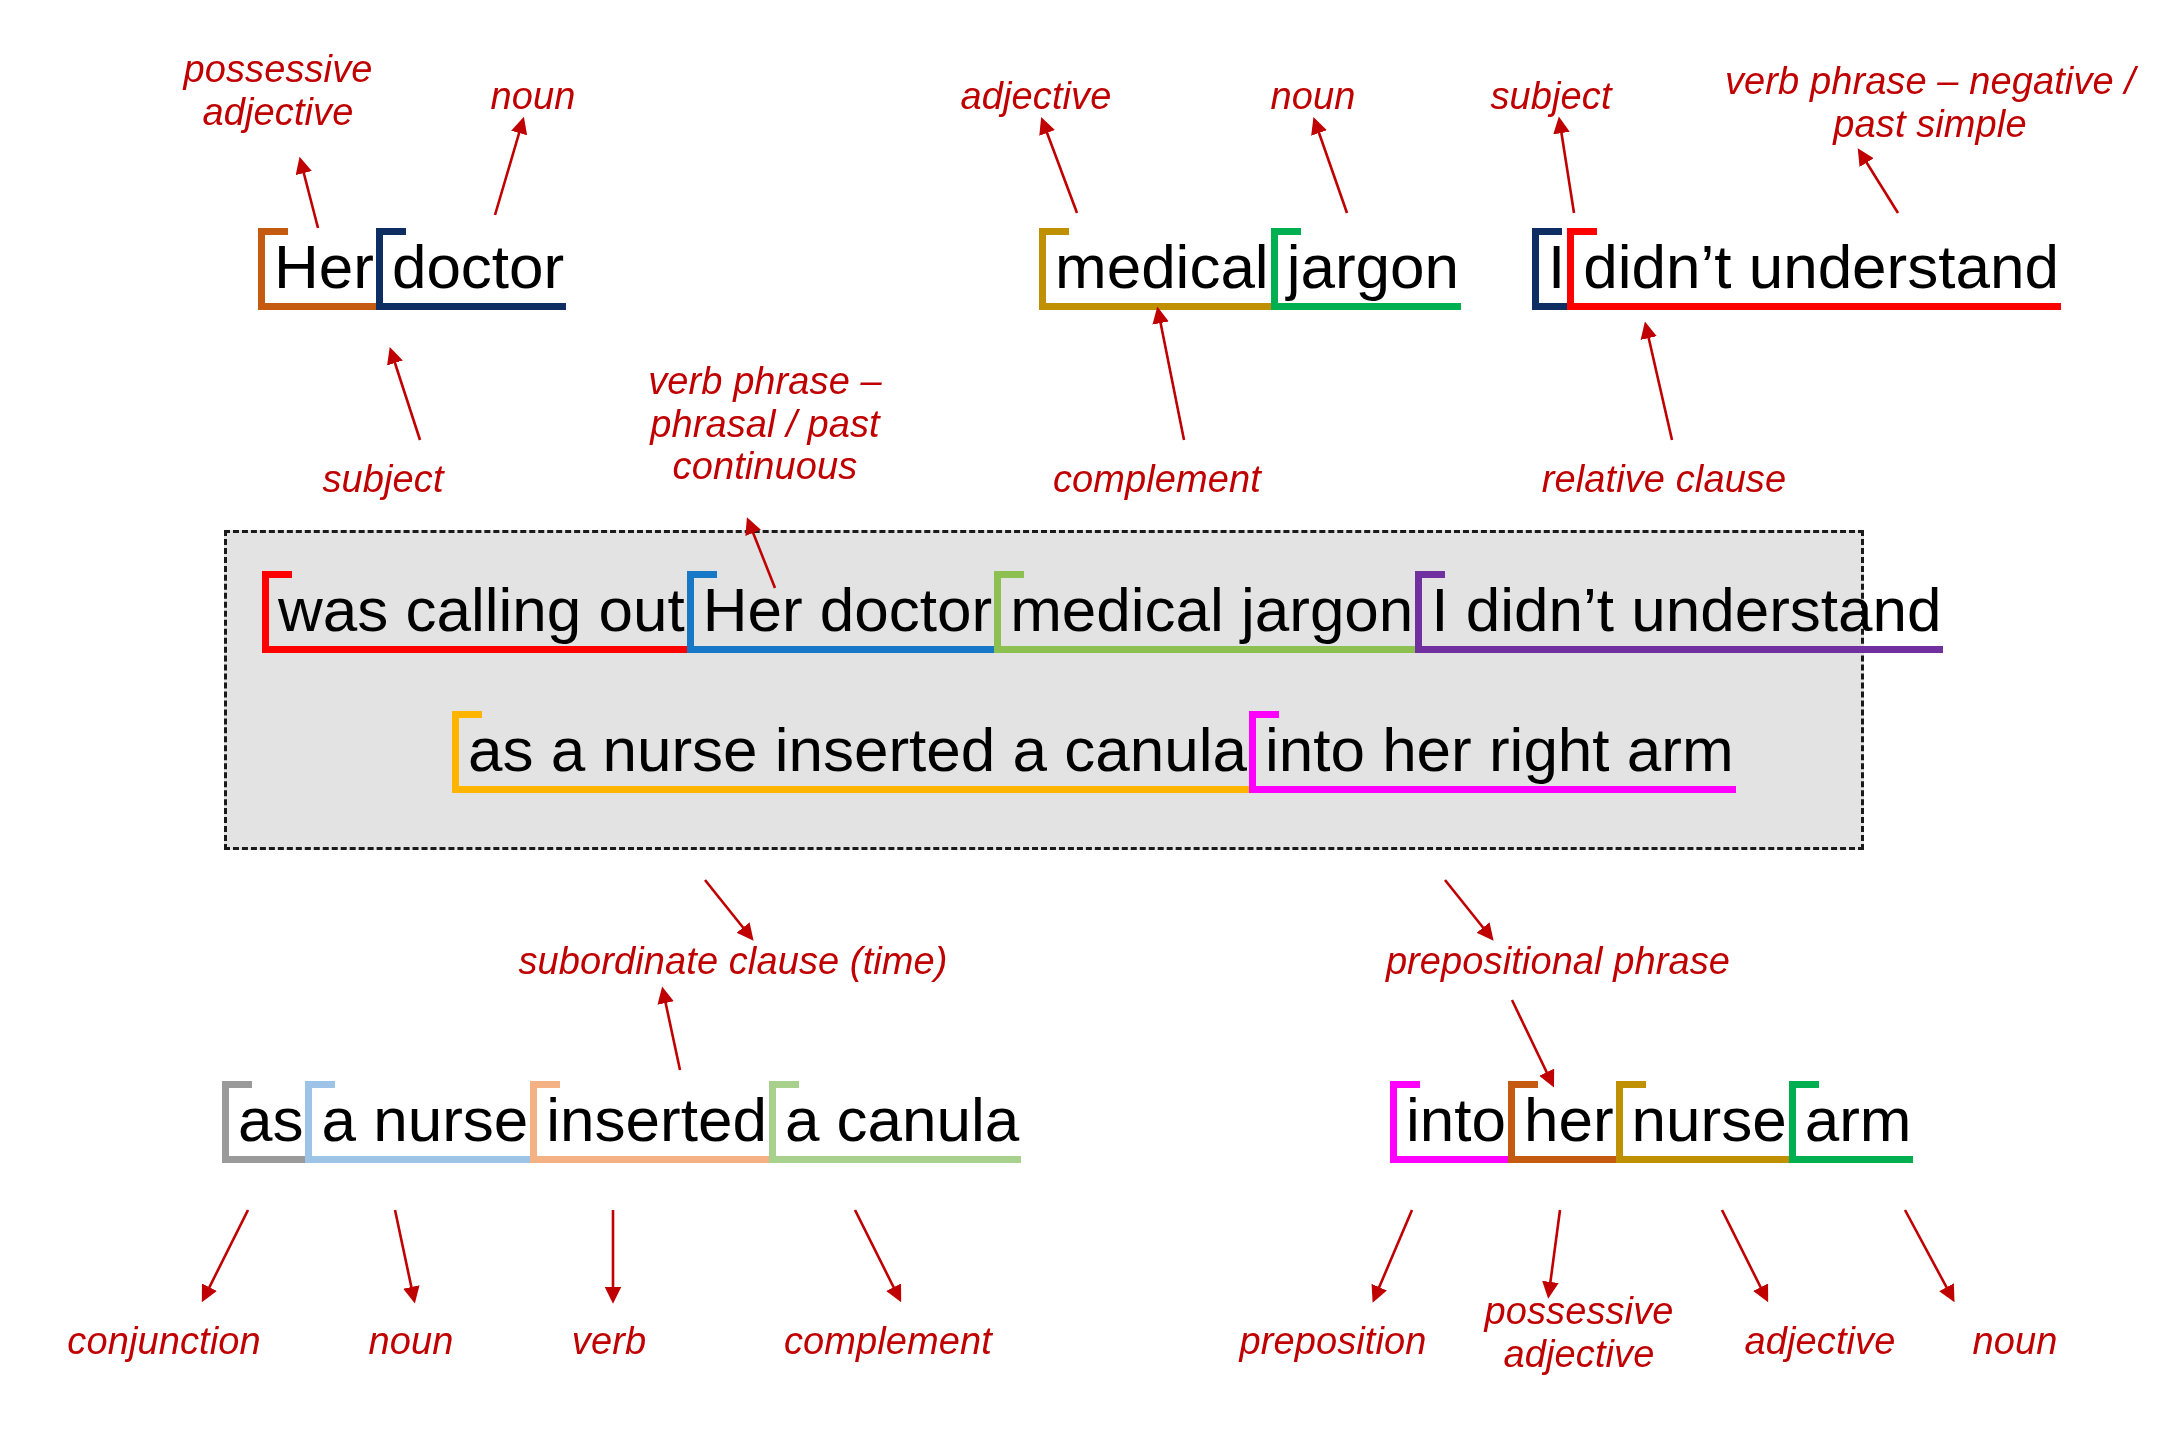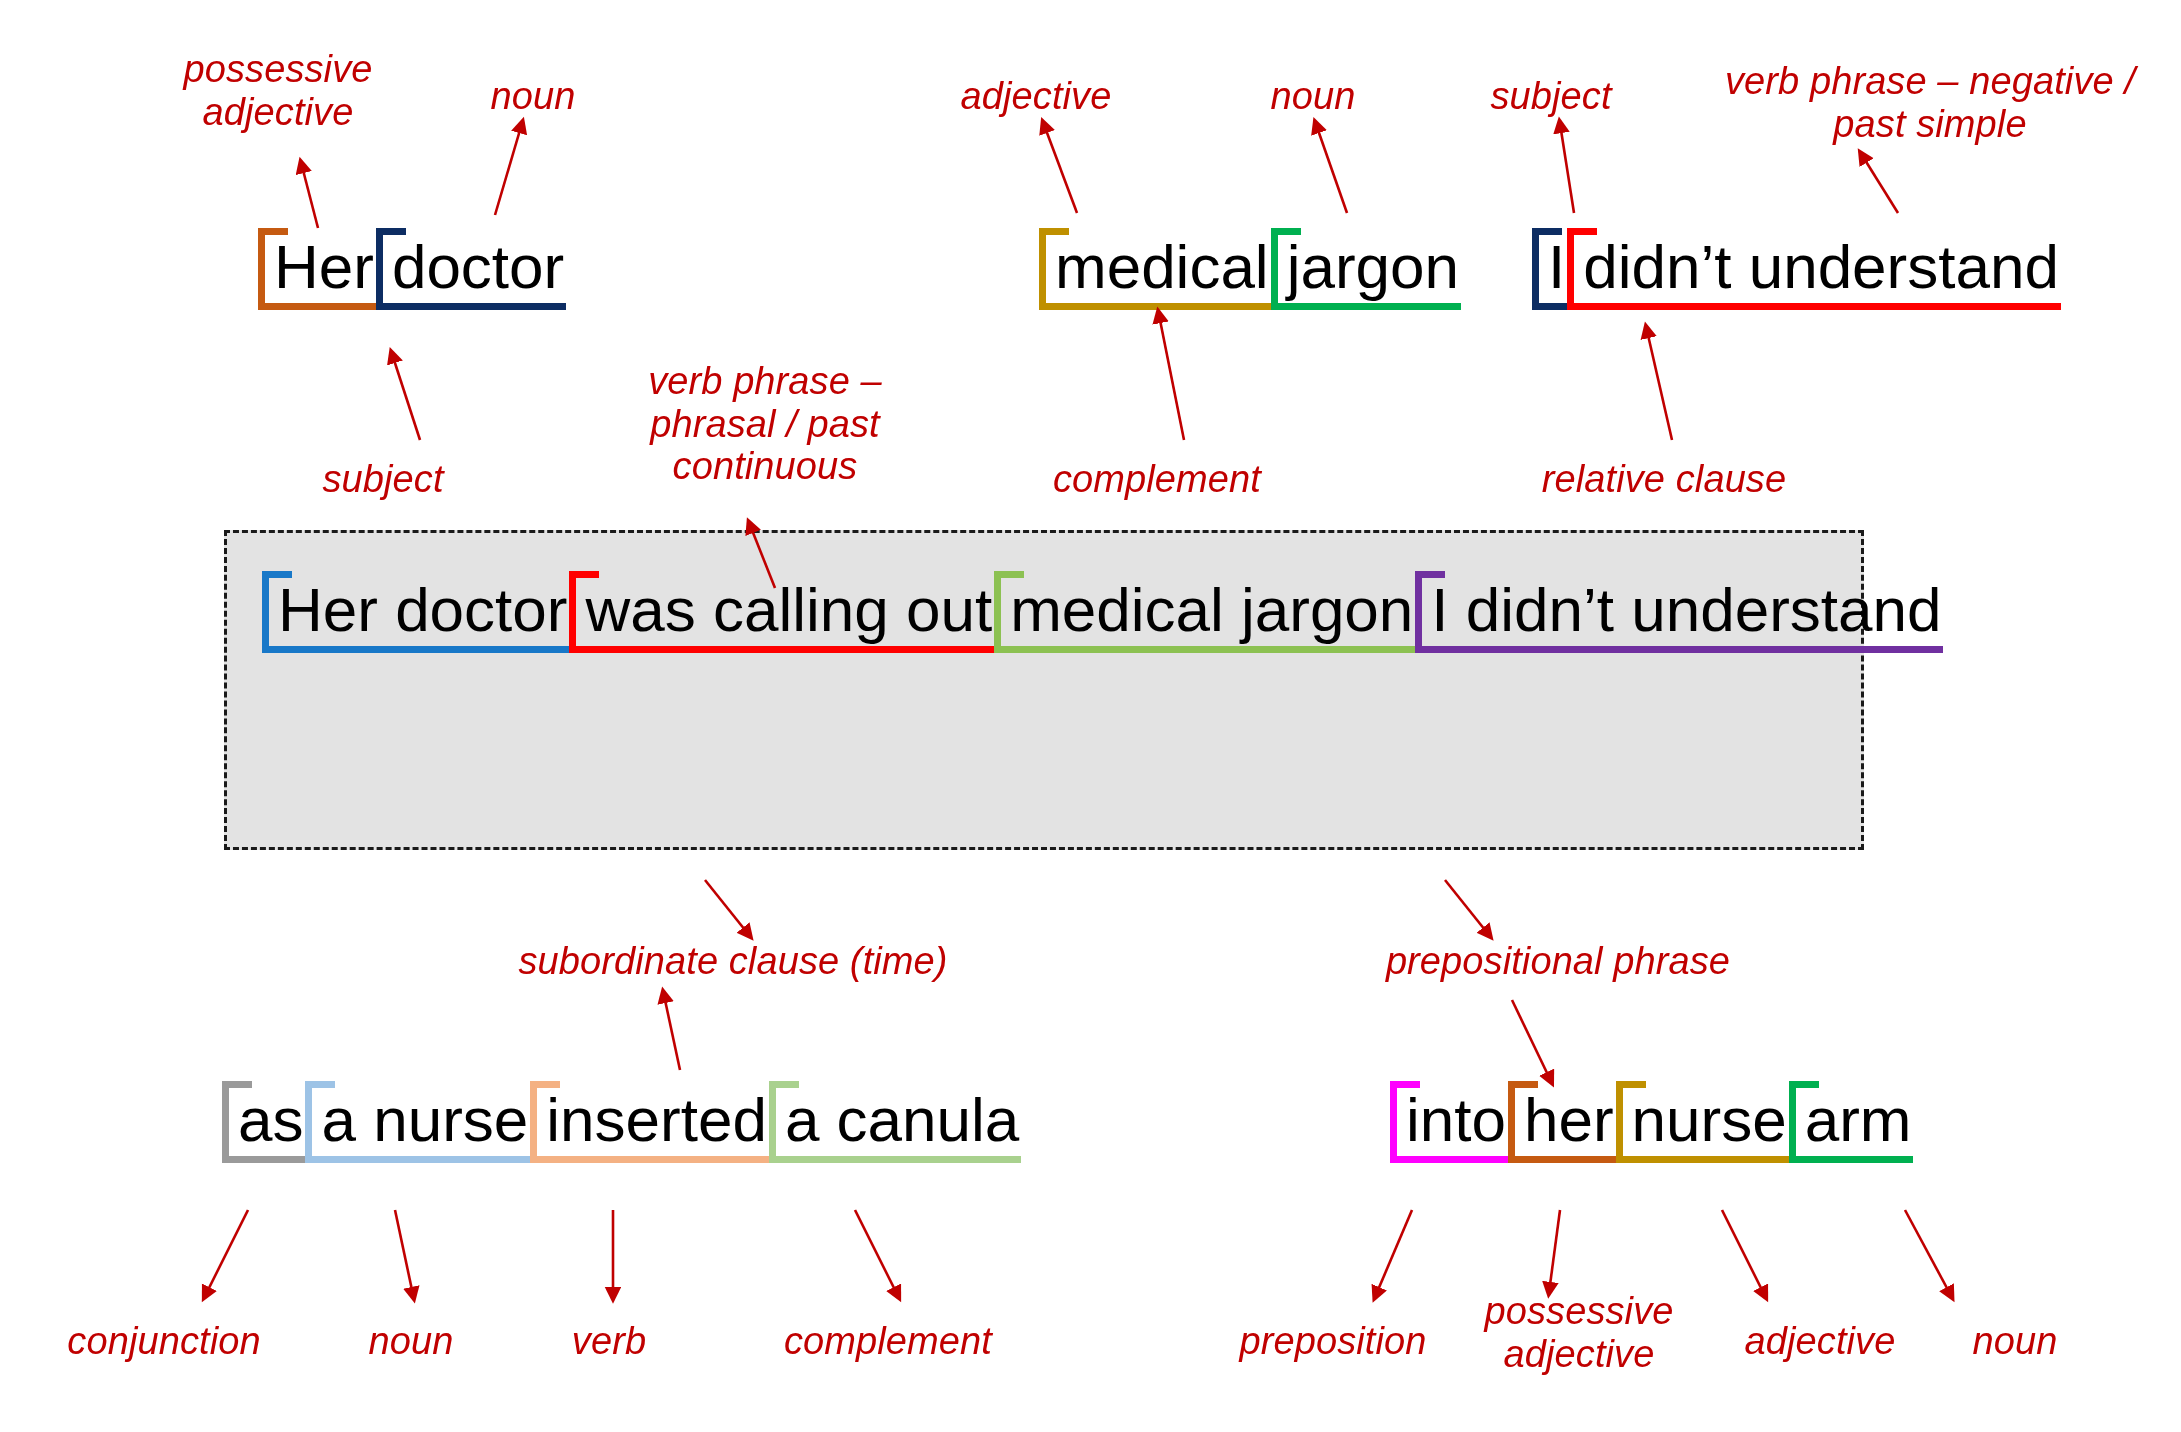--- a/index.html
+++ b/index.html
@@ -131,45 +131,59 @@
 continuous</div>
 
   <div class="anno" style="left:1157px;top:458px;width:340px;">complement</div>
 
   <div class="anno" style="left:1664px;top:458px;width:400px;">relative clause</div>
 
   <div class="mainbox" style="left:224px;top:530px;width:1640px;height:320px;"></div>
 
   <div class="row" style="left:262px;top:565px;">
     <div class="chunk">
+      <span class="bk-t" style="background:#ff0000"></span>
+      <span class="bk-v" style="background:#ff0000"></span>
+      <span class="bk-b" style="background:#ff0000"></span>
+      <span class="txt">was calling out</span>
+    </div>
+    <div class="chunk">
       <span class="bk-t" style="background:#1878c8"></span>
       <span class="bk-v" style="background:#1878c8"></span>
       <span class="bk-b" style="background:#1878c8"></span>
       <span class="txt">Her doctor</span>
     </div>
     <div class="chunk">
-      <span class="bk-t" style="background:#ff0000"></span>
-      <span class="bk-v" style="background:#ff0000"></span>
-      <span class="bk-b" style="background:#ff0000"></span>
-      <span class="txt">was calling out</span>
-    </div>
-    <div class="chunk">
       <span class="bk-t" style="background:#8cc152"></span>
       <span class="bk-v" style="background:#8cc152"></span>
       <span class="bk-b" style="background:#8cc152"></span>
       <span class="txt">medical jargon</span>
     </div>
     <div class="chunk">
       <span class="bk-t" style="background:#7030a0"></span>
       <span class="bk-v" style="background:#7030a0"></span>
       <span class="bk-b" style="background:#7030a0"></span>
       <span class="txt">I didn’t understand</span>
     </div>
   </div>
 
+  <div class="row" style="left:452px;top:705px;">
+    <div class="chunk">
+      <span class="bk-t" style="background:#ffb400"></span>
+      <span class="bk-v" style="background:#ffb400"></span>
+      <span class="bk-b" style="background:#ffb400"></span>
+      <span class="txt">as a nurse inserted a canula</span>
+    </div>
+    <div class="chunk">
+      <span class="bk-t" style="background:#ff00ff"></span>
+      <span class="bk-v" style="background:#ff00ff"></span>
+      <span class="bk-b" style="background:#ff00ff"></span>
+      <span class="txt">into her right arm</span>
+    </div>
+  </div>
 
   <div class="anno" style="left:733px;top:940px;width:620px;">subordinate clause (time)</div>
 
   <div class="anno" style="left:1558px;top:940px;width:560px;">prepositional phrase</div>
 
   <div class="row" style="left:222px;top:1075px;">
     <div class="chunk">
       <span class="bk-t" style="background:#9a9a9a"></span>
       <span class="bk-v" style="background:#9a9a9a"></span>
       <span class="bk-b" style="background:#9a9a9a"></span>

